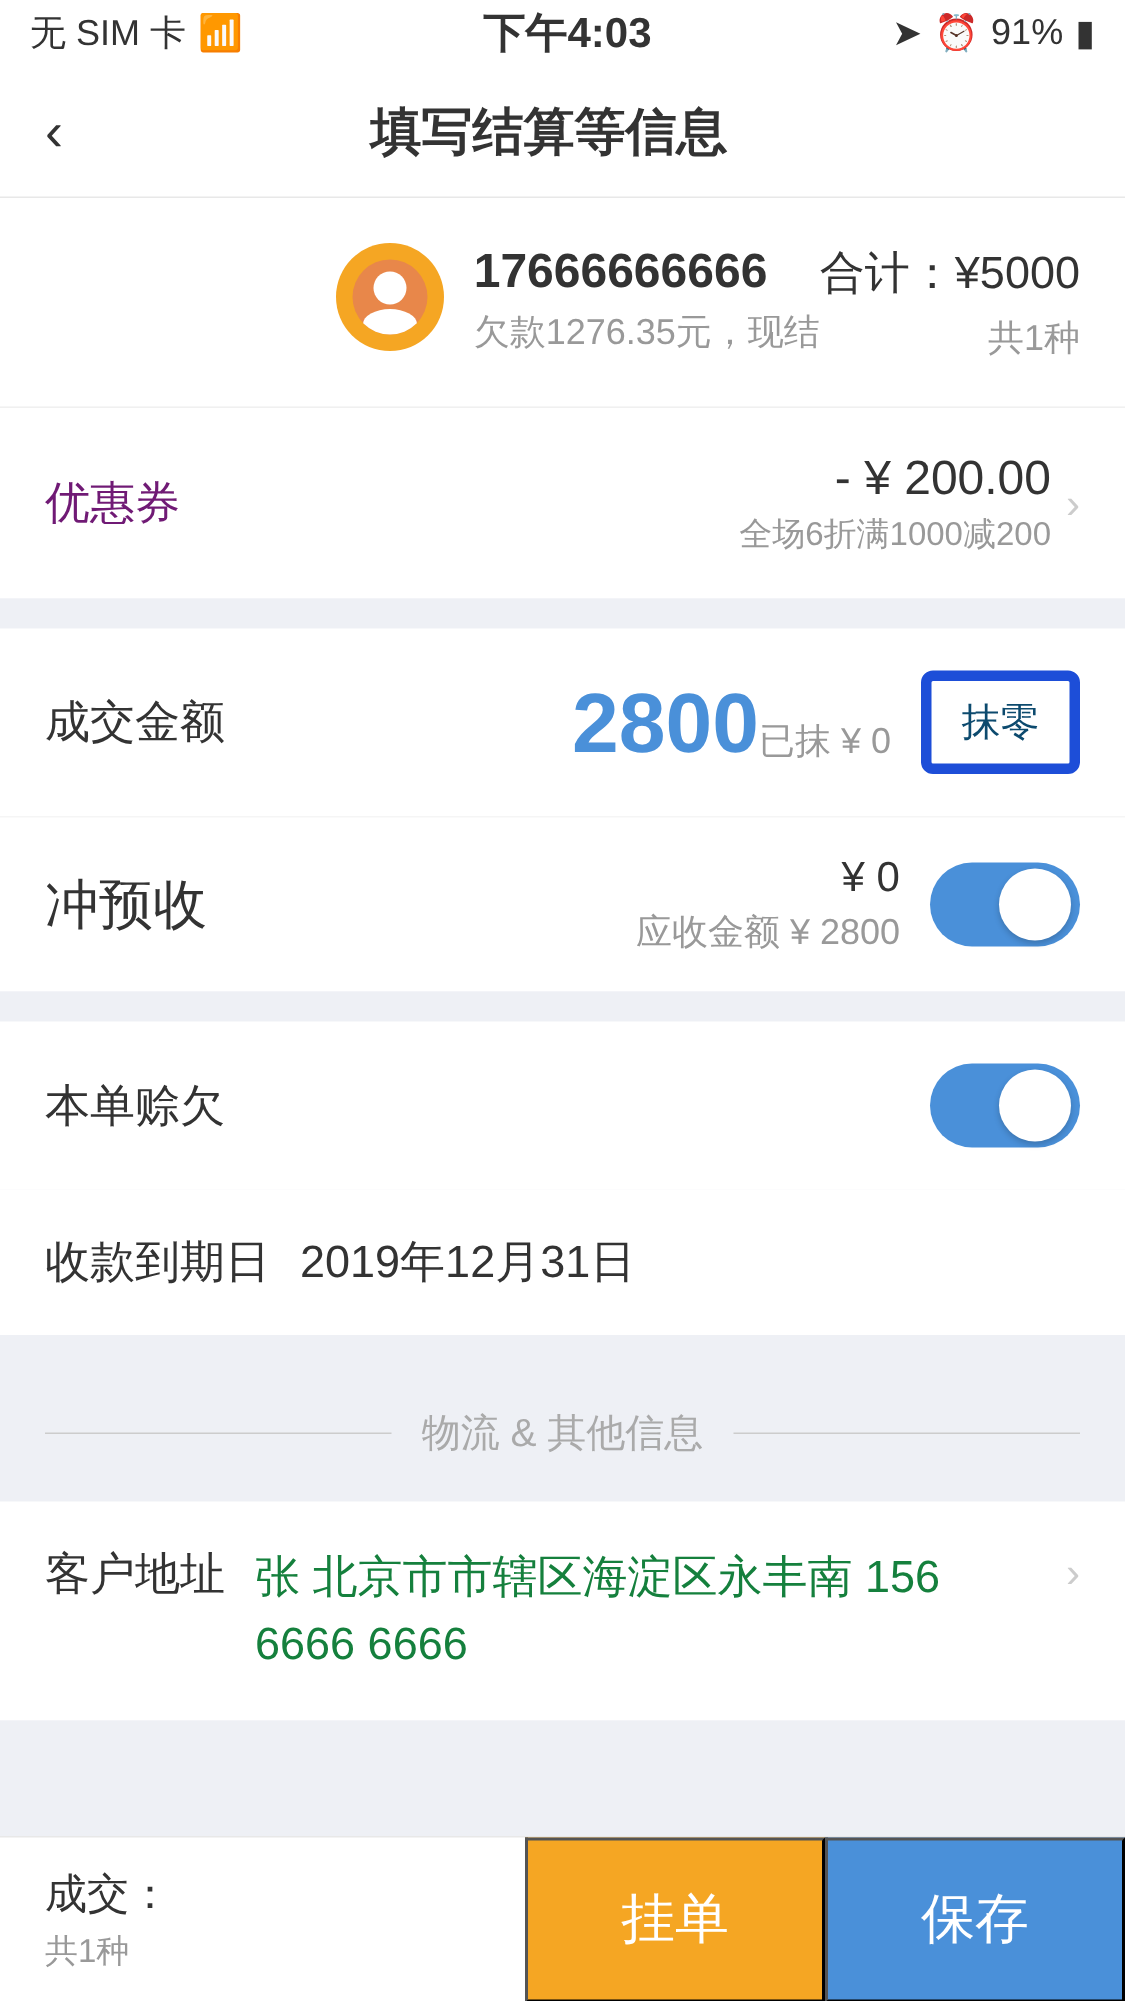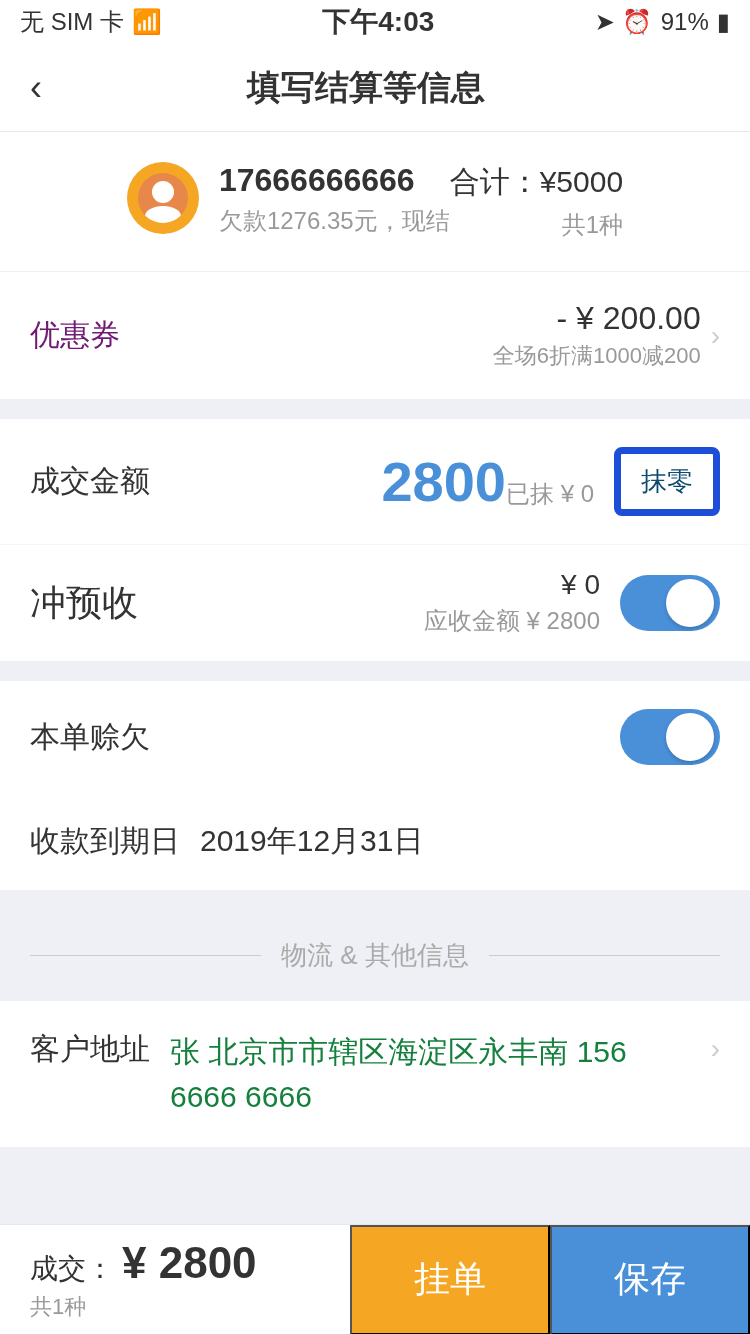--- a/index.html
+++ b/index.html
@@ -62,21 +62,21 @@
     
     .card-section {
       background: #fff;
       padding: 30px;
     }
 
     
     .user-row {
       display: flex;
       align-items: flex-start;
-      justify-content: center;
+      justify-content: flex-end;
     }
     .user-left {
       display: flex;
       align-items: flex-start;
       gap: 20px;
     }
     .avatar {
       width: 72px;
       height: 72px;
       border-radius: 50%;
@@ -428,19 +428,18 @@
   <span class="address-value">张  北京市市辖区海淀区永丰南 156 6666 6666</span>
   <span class="address-chevron">›</span>
 </div>
 
 <div class="gray-area"></div>
 
 <div class="bottom-bar">
   <div class="bottom-info">
     <div class="bottom-deal">
       <span class="bottom-deal-label">成交：</span>
-      <span class="bottom-deal-amount">¥ 2800</span>
     </div>
     <span class="bottom-count">共1种</span>
   </div>
   <button class="bottom-btn-hold">挂单</button>
   <button class="bottom-btn-save">保存</button>
 </div>
 
 </body></html>

